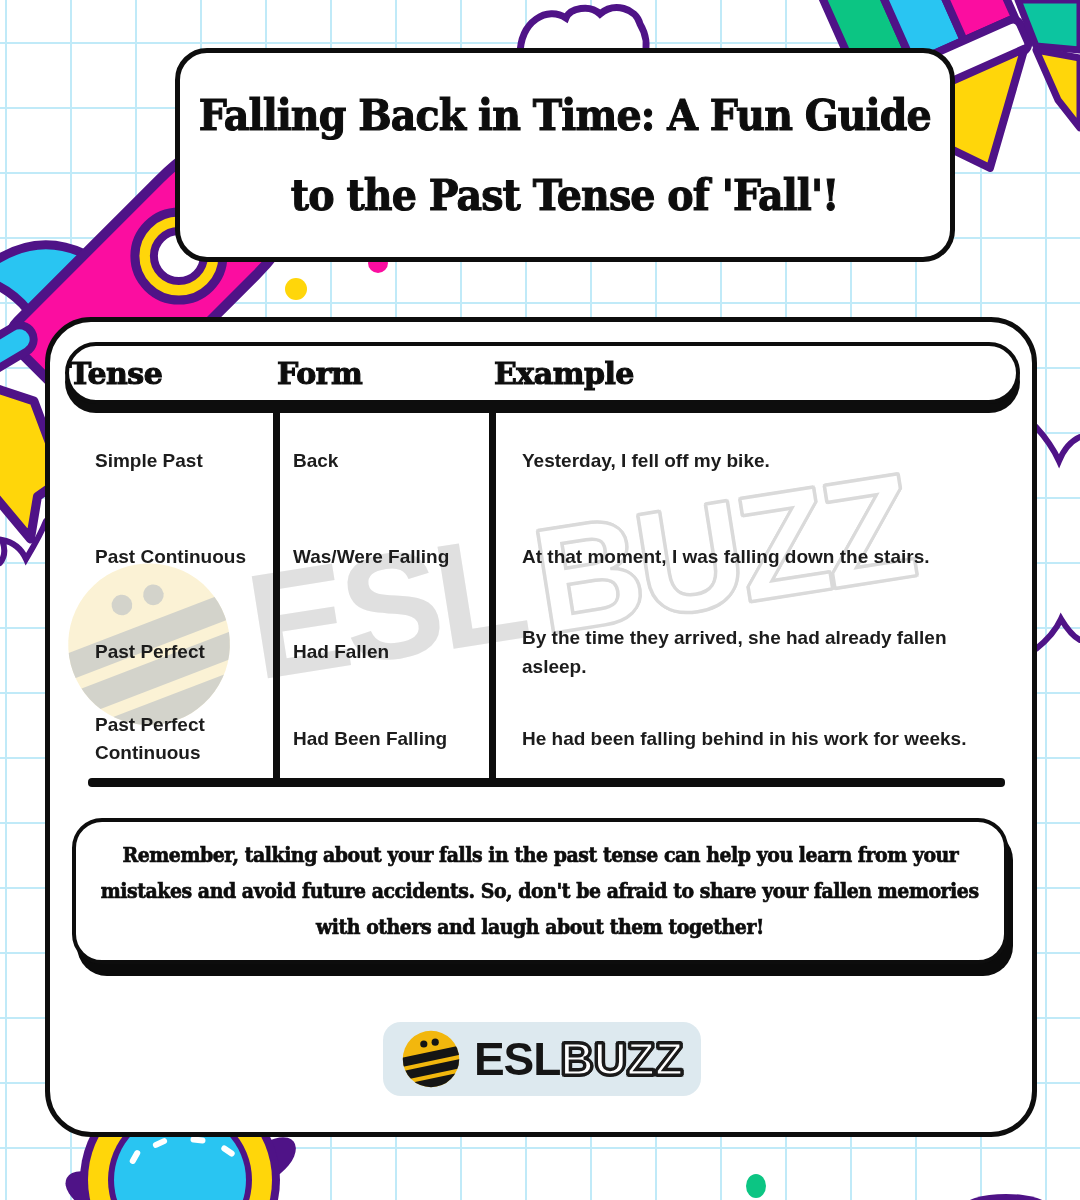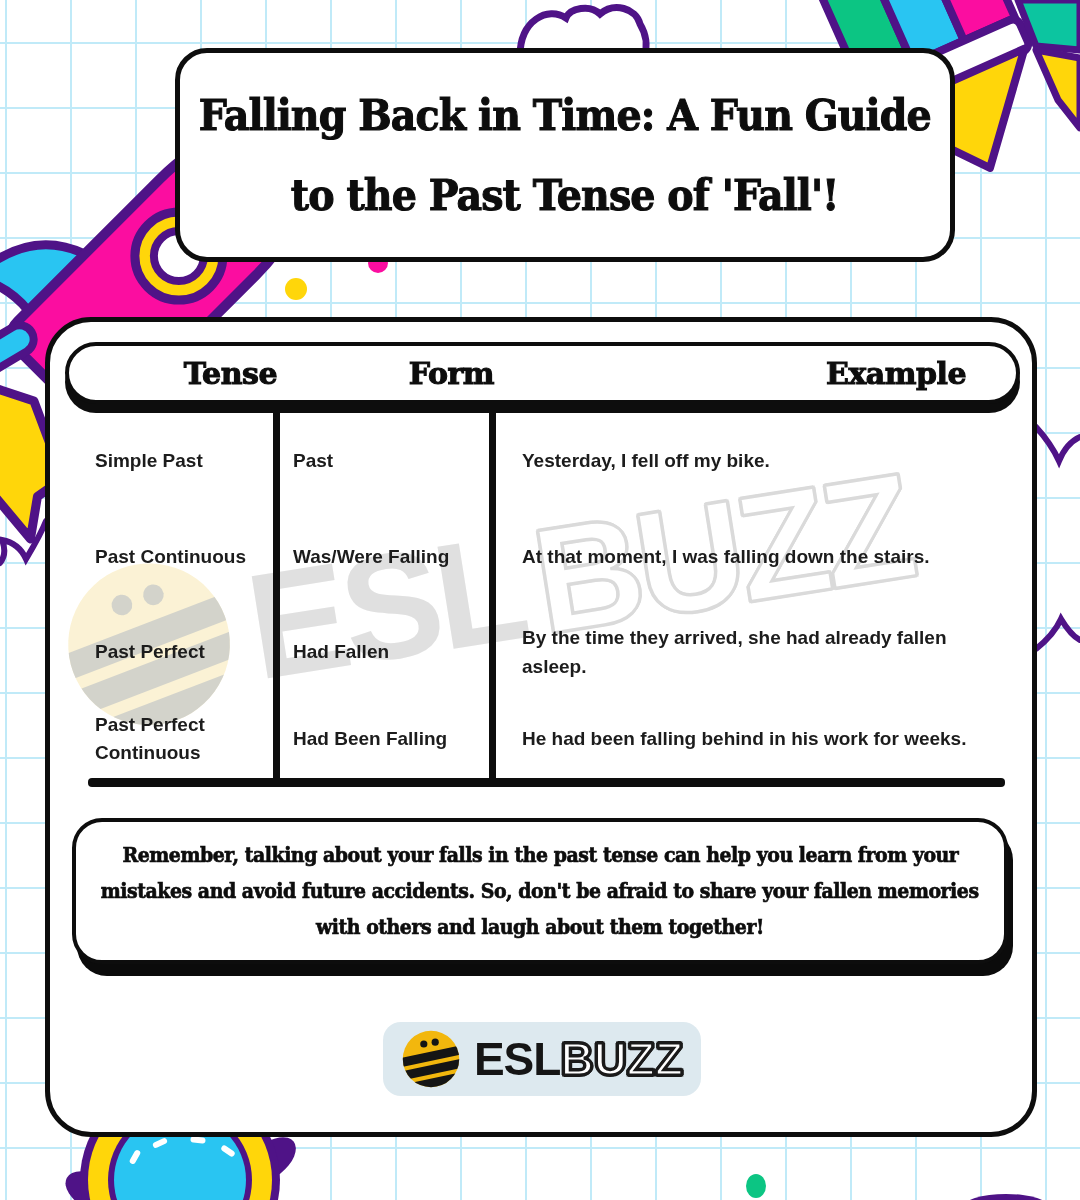--- a/index.html
+++ b/index.html
@@ -44,21 +44,21 @@
   .wm-text { font-weight:bold; font-size:150px; line-height:1; letter-spacing:-6px; white-space:nowrap; }
   .wm-esl  { color:#e0e0e0; }
   .wm-buzz { color:#ffffff; -webkit-text-stroke:3px #dadada;
              text-shadow:-2px 0 #dadada,2px 0 #dadada,0 -2px #dadada,0 2px #dadada; }
 
   
   .pill {
     position:absolute; left:65px; top:342px; width:955px; height:62px;
     background:#fff; border:4px solid #0d0d0d; border-radius:32px; z-index:24;
     box-shadow:0 9px 0 #0d0d0d;
-    display:grid; grid-template-columns:208px 217px 1fr; align-items:center; text-align:right;
+    display:grid; grid-template-columns:208px 217px 1fr; align-items:center; text-align:left;
   }
   .pill .hdr { font-size:30px; letter-spacing:-0.5px; }
   .hdr-example { padding-right:50px; }
 
   
   .tline { position:absolute; background:#0d0d0d; z-index:22; }
   .v1 { left:273px; top:413px; width:7px; height:369px; }
   .v2 { left:489px; top:413px; width:7px; height:369px; }
   .hbottom { left:88px; top:778px; width:917px; height:9px; border-radius:4px; }
 
@@ -190,21 +190,21 @@
   <div class="slab hdr">Form</div>
   <div class="slab hdr hdr-example">Example</div>
 </div>
 
 <div class="tline v1"></div>
 <div class="tline v2"></div>
 <div class="tline hbottom"></div>
 
 <div class="rows">
   <div class="cell tense nowrap">Simple Past</div>
-  <div class="cell form">Past</div>
+  <div class="cell form">Back</div>
   <div class="cell example nowrap">Yesterday, I fell off my bike.</div>
 
   <div class="cell tense nowrap">Past Continuous</div>
   <div class="cell form">Was/Were Falling</div>
   <div class="cell example nowrap">At that moment, I was falling down the stairs.</div>
 
   <div class="cell tense nowrap">Past Perfect</div>
   <div class="cell form">Had Fallen</div>
   <div class="cell example wrap3">By the time they arrived, she had already fallen asleep.</div>
 

